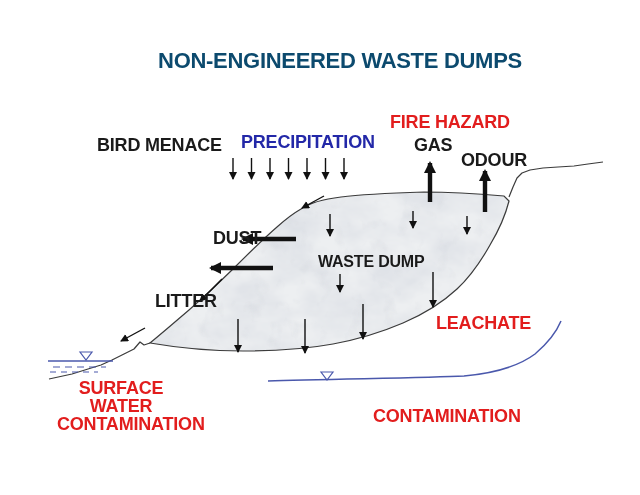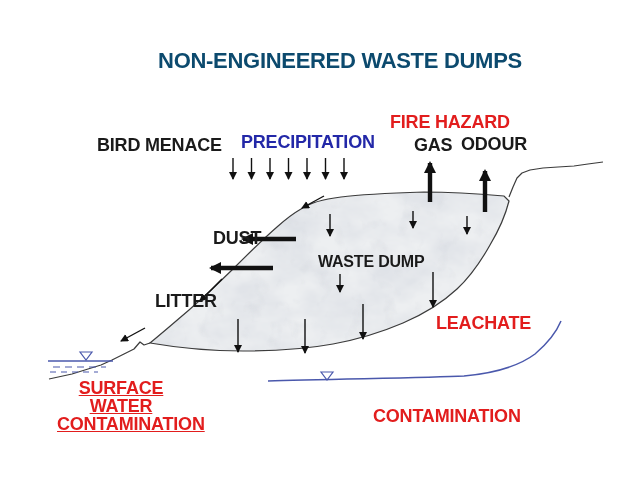--- a/index.html
+++ b/index.html
@@ -138,32 +138,32 @@
   <div id="title">NON-ENGINEERED WASTE DUMPS</div>
 
   <div class="lbl" style="left:97px;top:138px;">BIRD MENACE</div>
 
   <div class="lbl blue" style="left:241px;top:135px;">PRECIPITATION</div>
 
   <div class="lbl red" style="left:390px;top:115px;">FIRE HAZARD</div>
 
   <div class="lbl" style="left:414px;top:138px;">GAS</div>
 
-  <div class="lbl" style="left:461px;top:137px;text-align:center;">ODOUR</div>
+  <div class="lbl" style="left:461px;top:153px;text-align:center;">ODOUR</div>
 
 
   <div class="lbl" style="left:186px;top:231px;padding-left:27px;">DUST</div>
 
   <div class="lbl" style="left:155px;top:275px;margin-top:19px;">LITTER</div>
 
   <div class="lbl" style="left:318px;top:255px;font-size:16px;text-align:center;">WASTE DUMP</div>
 
   <div class="lbl red" style="left:436px;top:316px;">LEACHATE</div>
 
-  <div class="lbl center red" style="left:57px;top:379px;width:128px;text-decoration:underline;">
+  <div class="lbl center red" style="left:57px;top:379px;width:128px;">
     <span>SURFACE WATER</span><br>
     <span>CONTAMINATION</span>
   </div>
 
   <div class="lbl center red" style="left:373px;top:389px;width:126px;">
     <br>
     <span>CONTAMINATION</span>
   </div>
 
 </div>

